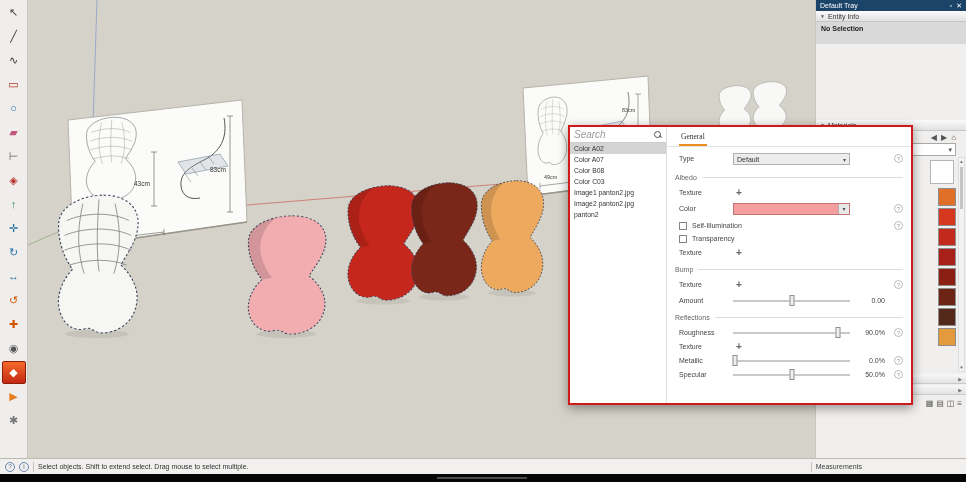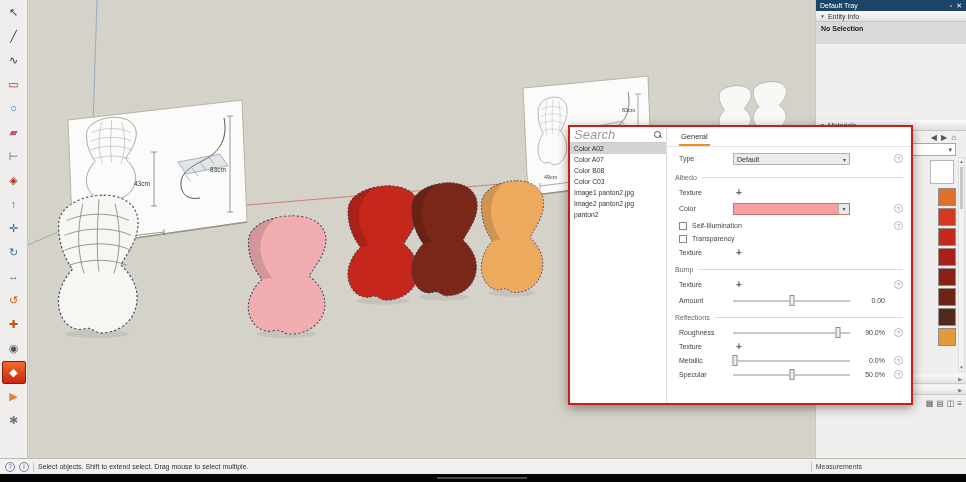--- a/index.html
+++ b/index.html
@@ -66,31 +66,31 @@
   .dialog { position:absolute; left:568px; top:125px; width:345px; height:280px; background:#fff;
             border:2px solid #cf1a1a; box-shadow:0 3px 10px rgba(0,0,0,.4); z-index:10;
             display:flex; flex-direction:column; font-size:7px; color:#444; }
   .dlg-title { height:18px; display:flex; align-items:center; gap:4px; padding:0 5px; border-bottom:1px solid #e3e3e3; }
   .dlg-logo { width:10px; height:10px; border-radius:2px; background:radial-gradient(circle at 35% 35%, #ffb25e, #e85410 70%); }
   .dlg-title .t { font-size:7.5px; color:#222; }
   .dlg-close { margin-left:auto; font-size:8px; color:#444; cursor:pointer; padding:1px 3px; }
   .dlg-body { flex:1; display:flex; min-height:0; }
   .mat-list { width:97px; border-right:1px solid #ddd; display:flex; flex-direction:column; }
   .search-row { height:16px; border-bottom:1px solid #ccc; display:flex; align-items:center; padding:0 4px; }
-  .search-row input { flex:1; border:none; outline:none; font-size:13px; font-family:"Liberation Sans",sans-serif;
+  .search-row input { flex:1; border:none; outline:none; font-size:10px; font-family:"Liberation Sans",sans-serif;
                       background:transparent; color:#333; min-width:0;font-style:italic; }
   .search-row input::placeholder { color:#999; font-style:italic; }
   .mag { position:relative; width:8px; height:8px; flex:0 0 8px; }
   .mag::before { content:""; position:absolute; left:0; top:0; width:5px; height:5px; border:1px solid #555; border-radius:50%; }
   .mag::after { content:""; position:absolute; left:5px; top:5px; width:3px; height:1px; background:#555; transform:rotate(45deg); }
   .mat-items { font-size:6.8px; color:#333; }
   .mat-item { height:11px; line-height:11px; padding:0 4px; white-space:nowrap; overflow:hidden; cursor:pointer; }
   .mat-item.selected { background:#d4d4d4; }
   .form-pane { flex:1; position:relative; }
-  .tabbar { height:20px; border-bottom:1px solid #e3e3e3; display:flex; align-items:flex-end; padding-left:12px; }
+  .tabbar { height:20px; border-bottom:1px solid #e3e3e3; display:flex; align-items:flex-end; padding-left:12px;font-family:Liberation Serif, serif; }
   .tab { padding:0 2px 3px; border-bottom:2px solid #ef8c1f; color:#333; font-size:7.5px; cursor:pointer; }
   .grp { position:absolute; left:8px; right:8px; height:10px; display:flex; align-items:center; gap:5px;
          font-size:7px; color:#666; }
   .grp::after { content:""; flex:1; border-top:1px solid #dcdcdc; }
   .row { position:absolute; height:13px; left:12px; right:8px; }
   .row .lbl { position:absolute; left:0; top:2px; font-size:7px; color:#444; white-space:nowrap; }
   .row .ctl { position:absolute; left:54px; top:0; width:117px; height:12px; }
   .row .val { position:absolute; right:18px; top:2px; width:40px; text-align:right; font-size:7px; color:#444; cursor:text; }
   .row .help { position:absolute; right:0; top:1px; width:9px; height:9px; border:1px solid #bbb; border-radius:50%;
                color:#999; font-size:6px; line-height:8px; text-align:center; cursor:pointer; }

